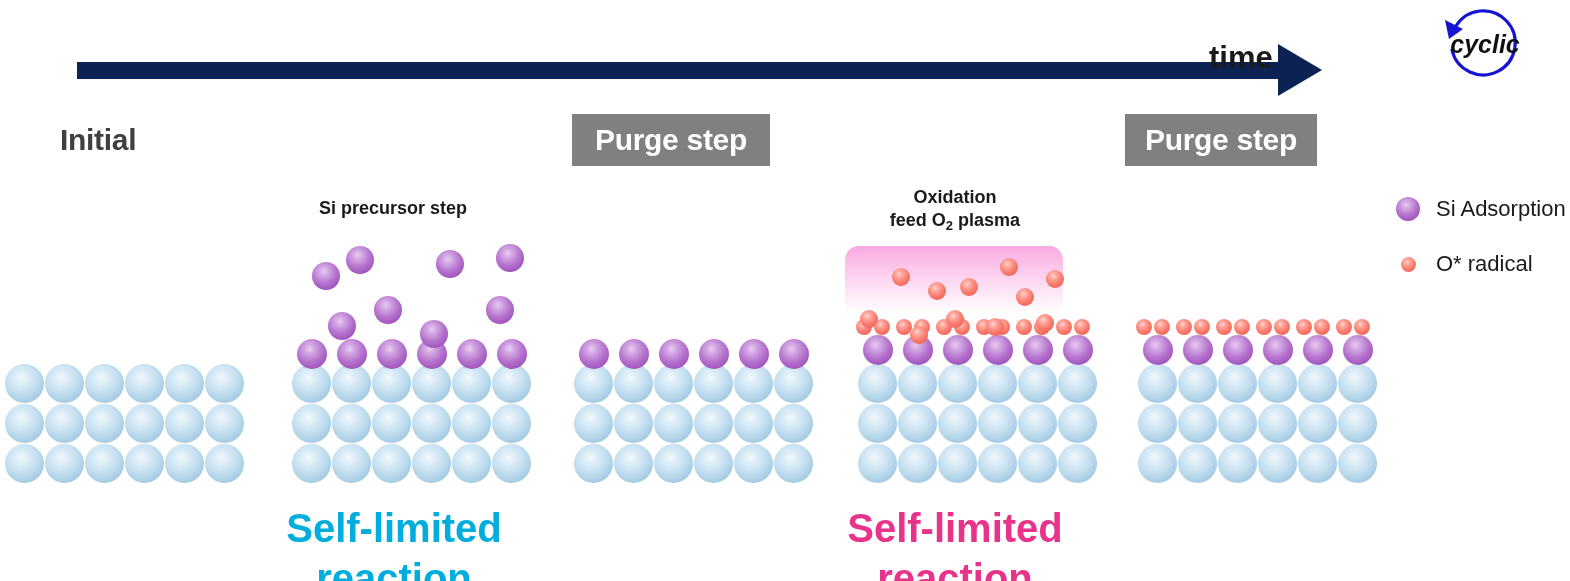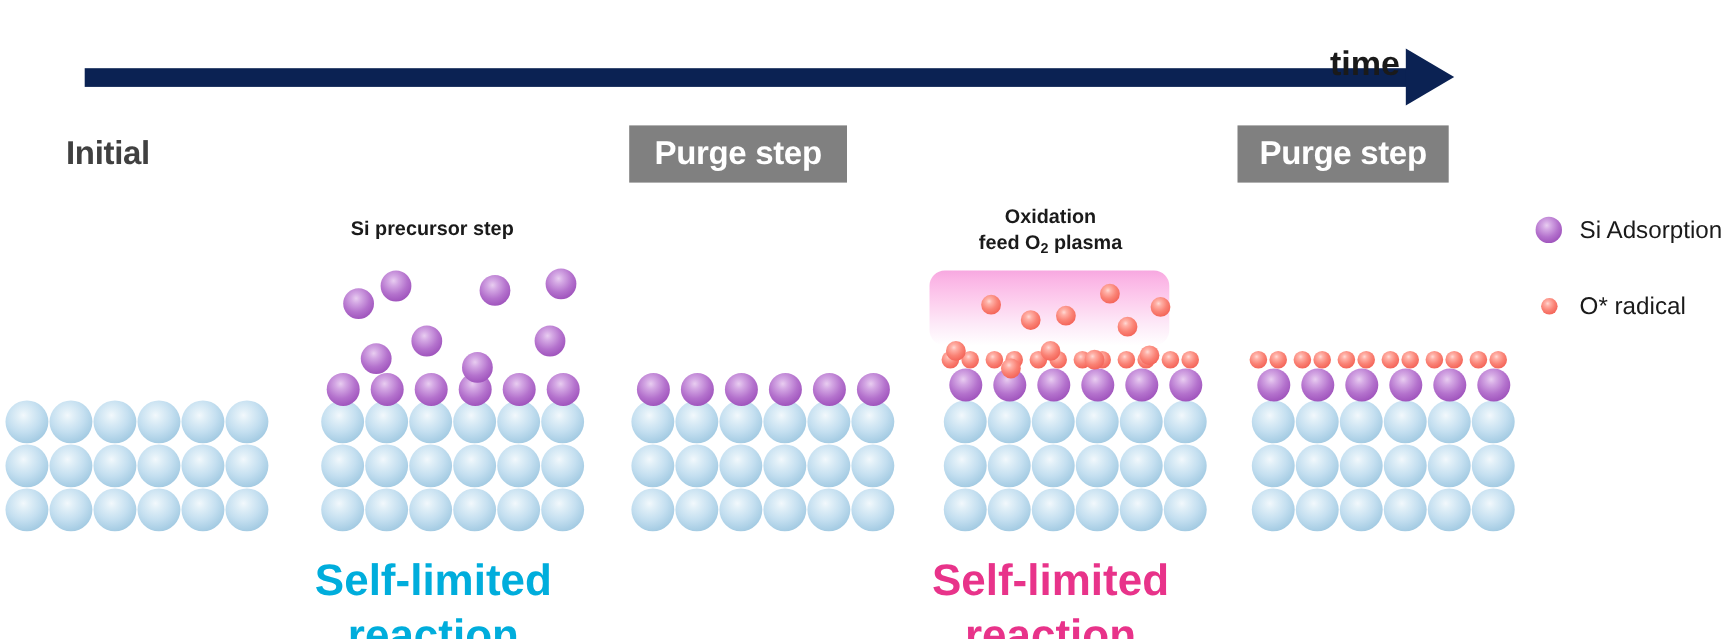--- a/index.html
+++ b/index.html
@@ -162,20 +162,27 @@
 </style>
 </head>
 <body>
 
 <div id="canvas">
 
   <div class="time-arrow-shaft"></div>
   <div class="time-arrow-head"></div>
   <div class="time-label">time</div>
 
+  <div class="cyclic-wrap">
+    <svg width="92" height="84" viewBox="0 0 92 84">
+      <path d="M 24 20 A 32 32 0 1 1 20 44" fill="none" stroke="#1414d2" stroke-width="3.2" stroke-linecap="round"></path>
+      <polygon points="13,14 31,23 17,33" fill="#1414d2"></polygon>
+    </svg>
+    <div class="cyclic-text">cyclic</div>
+  </div>
 
   <div class="step-label plain" style="left:60px; top:114px; width:170px; height:52px;">Initial</div>
 
 
   <div class="step-label" style="left:572px; top:114px; width:198px; height:52px; background:#808080;">Purge step</div>
 
 
   <div class="step-label" style="left:1125px; top:114px; width:192px; height:52px; background:#808080;">Purge step</div>
 
   <div class="sub-caption" style="left:256px; top:197px; width:274px;">Si precursor step</div>
@@ -354,18 +361,18 @@
   <div class="reaction-caption" style="left:823px; top:503px; width:264px; color:#E8338A;">
     <span>Self-limited</span><br>
     <span>reaction</span>
   </div>
 
   <div class="legend-row" style="left:1396px; top:196px;">
     <span class="legend-swatch sphere purple" style="width:24px; height:24px; margin-right:16px;"></span>
     <span class="legend-text">Si Adsorption</span>
   </div>
 
-  <div class="legend-row" style="left:1401px; top:251px;margin-top:14px;">
+  <div class="legend-row" style="left:1401px; top:251px;">
     <span class="legend-swatch sphere red" style="width:15px; height:15px; margin-right:20px;"></span>
     <span class="legend-text">O* radical</span>
   </div>
 
 </div>
 
 </body></html>

